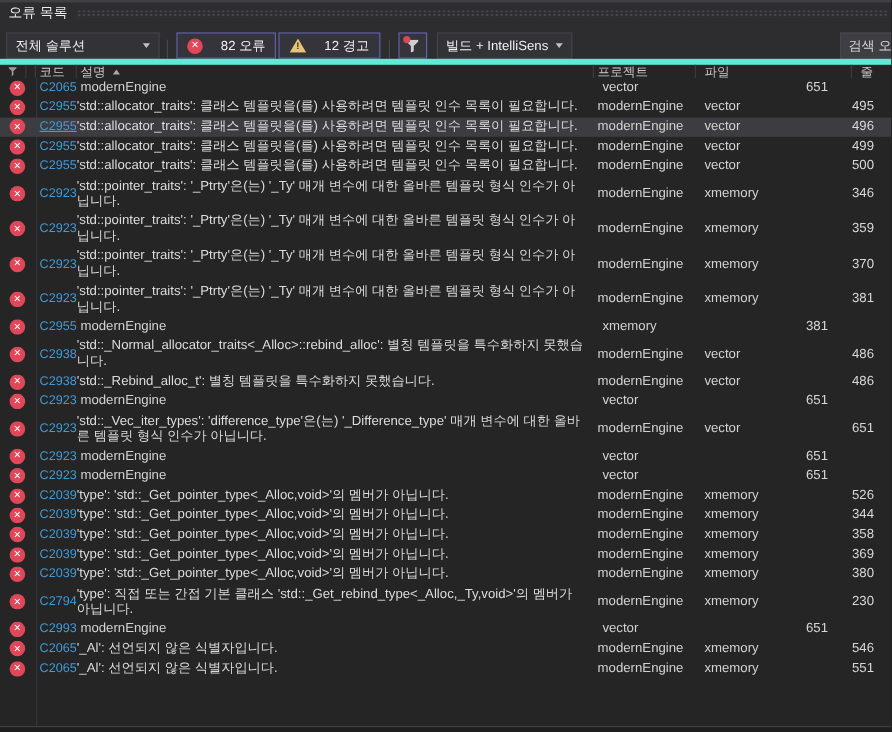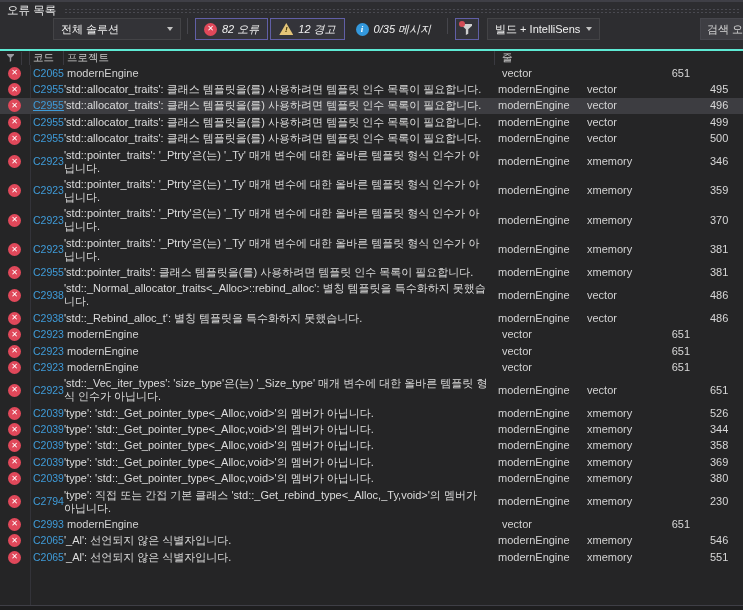--- a/index.html
+++ b/index.html
@@ -10,32 +10,32 @@
     font-family:"Liberation Sans","DejaVu Sans",sans-serif;
     -webkit-font-smoothing:antialiased;color:#dcdcdc;
   }
   
   .titlebar{height:18px;border-top:2px solid #3f3f46;display:flex;align-items:center;flex:0 0 auto;justify-content:space-between;}
   .title{font-size:11.5px;color:#ececec;padding:0 6px 0 7px;white-space:nowrap;}
   .grip{flex:1;height:7px;margin:3px 2px 0 2px;
     background-image:radial-gradient(#4a4a51 0.9px, transparent 1px);
     background-size:4px 3px;}
   
-  .toolbar{height:31px;display:flex;align-items:flex-start;padding-left:5px;flex:0 0 auto;margin-left:48px;}
+  .toolbar{height:31px;display:flex;align-items:flex-end;padding-left:5px;flex:0 0 auto;}
   .combo{height:22px;background:#333337;border:1px solid #434346;display:flex;align-items:center;
     font-size:11px;color:#f1f1f1;padding:0 7px;cursor:default;}
   .combo .lbl{flex:1;white-space:nowrap;overflow:hidden;}
   .combo-scope{width:128px;}
   .combo-src{width:113px;margin-left:7px;}
   .caret{width:0;height:0;border-left:3.5px solid transparent;border-right:3.5px solid transparent;
     border-top:4px solid #c2c2c2;margin-left:6px;flex:0 0 auto;}
   .tsep{width:1px;height:16px;background:#46464c;margin:0 6px;flex:0 0 auto;}
   .tbtn{height:22px;border:1px solid transparent;background:transparent;display:flex;align-items:center;
-    gap:5px;font-size:11px;color:#f1f1f1;padding:0 8px;margin:0 1px;white-space:nowrap;
-    font-family:inherit;cursor:default;font-style:italic;}
+    gap:15px;font-size:11px;color:#f1f1f1;padding:0 8px;margin:0 1px;white-space:nowrap;
+    font-family:inherit;cursor:default;}
   .tbtn.checked{border-color:#615fa6;background:#34343a;}
   .tbtn.sq{padding:0 5px;}
   .ico-err{width:13px;height:13px;border-radius:50%;background:#e0485a;display:inline-flex;
     align-items:center;justify-content:center;flex:0 0 auto;}
   .ico-err::after{content:"✕";font-size:8px;font-weight:bold;color:#fff;line-height:1;}
   .ico-warn{width:14px;height:12px;background:#e3c478;clip-path:polygon(50% 0,100% 100%,0 100%);
     display:inline-flex;align-items:flex-end;justify-content:center;flex:0 0 auto;}
   .ico-warn::after{content:"!";font-size:8px;font-weight:bold;color:#403305;line-height:10px;}
   .ico-info{width:13px;height:13px;border-radius:50%;background:#3398dc;display:inline-flex;
     align-items:center;justify-content:center;flex:0 0 auto;}
@@ -44,21 +44,21 @@
   .funnel{position:relative;width:12px;height:12px;display:inline-block;}
   .funnel::after{content:"";position:absolute;left:1px;top:1px;width:10px;height:11px;background:#cfcfcf;
     clip-path:polygon(0 0,100% 0,100% 15%,62% 48%,62% 88%,38% 100%,38% 48%,0 15%);}
   .funnel .dot{position:absolute;left:-2px;top:-2px;width:6px;height:6px;border-radius:50%;
     background:#d24b55;z-index:2;}
   .search{height:22px;background:#3e3e43;border:1px solid #46464c;margin-left:auto;margin-right:-77px;
     width:120px;display:flex;align-items:center;padding:0 6px;font-size:11px;color:#d6d6d6;
     overflow:hidden;white-space:nowrap;}
   
   .grid{display:grid;grid-template-columns:30px 34px 431px 85px 130px 33px;}
-  .header-row{height:16px;border-top:2px solid #5eead4;background:#252526;flex:0 0 auto;
+  .header-row{height:16px;border-top:5px solid #5eead4;background:#252526;flex:0 0 auto;
     font-size:10.5px;color:#c8c8c8;position:relative;}
   .hcell{display:flex;align-items:center;border-right:1px solid #3a3a40;padding-left:3px;
     overflow:hidden;white-space:nowrap;}
   .hcell.h-file{padding-left:7px;}
   .hcell.h-line{justify-content:flex-start;padding-left:7px;border-right:none;}
   .hsep-inner{position:absolute;left:21px;top:1px;width:1px;height:14px;background:#3a3a40;}
   .mini-funnel{width:7px;height:8px;margin-left:4px;background:#9a9aa0;
     clip-path:polygon(0 0,100% 0,100% 14%,60% 46%,60% 86%,40% 100%,40% 46%,0 14%);}
   .sort-arrow{width:0;height:0;border-left:3.5px solid transparent;border-right:3.5px solid transparent;
     border-bottom:4px solid #a8a8a8;margin-left:6px;}
@@ -97,24 +97,20 @@
     </div>
     <div class="tsep"></div>
     <button class="tbtn checked">
       <span class="ico-err"></span>
       <span>82 오류</span>
     </button>
     <button class="tbtn checked">
       <span class="ico-warn"></span>
       <span>12 경고</span>
     </button>
-    <button class="tbtn">
-      <span class="ico-info"></span>
-      <span>0/35 메시지</span>
-    </button>
     <div class="tsep"></div>
     <button class="tbtn checked sq">
       <span class="funnel">
           <span class="dot"></span>
         </span>
     </button>
     <div class="combo combo-src">
       <span class="lbl">빌드 + IntelliSense</span>
       <span class="caret"></span>
     </div>
@@ -125,21 +121,28 @@
 
   <div class="header-row grid">
     <div class="hsep-inner"></div>
     <div class="hcell">
       <span class="mini-funnel"></span>
     </div>
     <div class="hcell">
       <span>코드</span>
     </div>
     <div class="hcell">
+      <span>설명</span>
+      <span class="sort-arrow"></span>
+    </div>
+    <div class="hcell">
       <span>프로젝트</span>
+    </div>
+    <div class="hcell h-file">
+      <span>파일</span>
     </div>
     <div class="hcell h-line">
       <span>줄</span>
     </div>
   </div>
 
   <div class="list">
     <div class="vline"></div>
   <div class="row grid">
         <div class="cell c-sev">
@@ -228,21 +231,20 @@
         <div class="cell c-desc">'std::pointer_traits': '_Ptrty'은(는) '_Ty' 매개 변수에 대한 올바른 템플릿 형식 인수가 아닙니다.</div>
         <div class="cell c-proj">modernEngine</div>
         <div class="cell c-file">xmemory</div>
         <div class="cell c-line">381</div>
       </div>
       <div class="row grid">
         <div class="cell c-sev">
           <span class="ico-err"></span>
         </div>
         <div class="cell c-code"><a>C2955</a></div>
-        <div class="cell c-desc">'std::pointer_traits': 클래스 템플릿을(를) 사용하려면 템플릿 인수 목록이 필요합니다.</div>
         <div class="cell c-proj">modernEngine</div>
         <div class="cell c-file">xmemory</div>
         <div class="cell c-line">381</div>
       </div>
       <div class="row grid">
         <div class="cell c-sev">
           <span class="ico-err"></span>
         </div>
         <div class="cell c-code"><a>C2938</a></div>
         <div class="cell c-desc">'std::_Normal_allocator_traits&lt;_Alloc&gt;::rebind_alloc': 별칭 템플릿을 특수화하지 못했습니다.</div>
@@ -267,39 +269,39 @@
         <div class="cell c-code"><a>C2923</a></div>
         <div class="cell c-proj">modernEngine</div>
         <div class="cell c-file">vector</div>
         <div class="cell c-line">651</div>
       </div>
       <div class="row grid">
         <div class="cell c-sev">
           <span class="ico-err"></span>
         </div>
         <div class="cell c-code"><a>C2923</a></div>
-        <div class="cell c-proj">modernEngine</div>
-        <div class="cell c-file">vector</div>
-        <div class="cell c-line">651</div>
-      </div>
-      <div class="row grid">
-        <div class="cell c-sev">
-          <span class="ico-err"></span>
-        </div>
-        <div class="cell c-code"><a>C2923</a></div>
-        <div class="cell c-proj">modernEngine</div>
-        <div class="cell c-file">vector</div>
-        <div class="cell c-line">651</div>
-      </div>
-      <div class="row grid">
-        <div class="cell c-sev">
-          <span class="ico-err"></span>
-        </div>
-        <div class="cell c-code"><a>C2923</a></div>
-        <div class="cell c-desc">'std::_Vec_iter_types': 'size_type'은(는) '_Size_type' 매개 변수에 대한 올바른 템플릿 형식 인수가 아닙니다.</div>
+        <div class="cell c-desc">'std::_Vec_iter_types': 'difference_type'은(는) '_Difference_type' 매개 변수에 대한 올바른 템플릿 형식 인수가 아닙니다.</div>
+        <div class="cell c-proj">modernEngine</div>
+        <div class="cell c-file">vector</div>
+        <div class="cell c-line">651</div>
+      </div>
+      <div class="row grid">
+        <div class="cell c-sev">
+          <span class="ico-err"></span>
+        </div>
+        <div class="cell c-code"><a>C2923</a></div>
+        <div class="cell c-proj">modernEngine</div>
+        <div class="cell c-file">vector</div>
+        <div class="cell c-line">651</div>
+      </div>
+      <div class="row grid">
+        <div class="cell c-sev">
+          <span class="ico-err"></span>
+        </div>
+        <div class="cell c-code"><a>C2923</a></div>
         <div class="cell c-proj">modernEngine</div>
         <div class="cell c-file">vector</div>
         <div class="cell c-line">651</div>
       </div>
       <div class="row grid">
         <div class="cell c-sev">
           <span class="ico-err"></span>
         </div>
         <div class="cell c-code"><a>C2039</a></div>
         <div class="cell c-desc">'type': 'std::_Get_pointer_type&lt;_Alloc,void&gt;'의 멤버가 아닙니다.</div>

